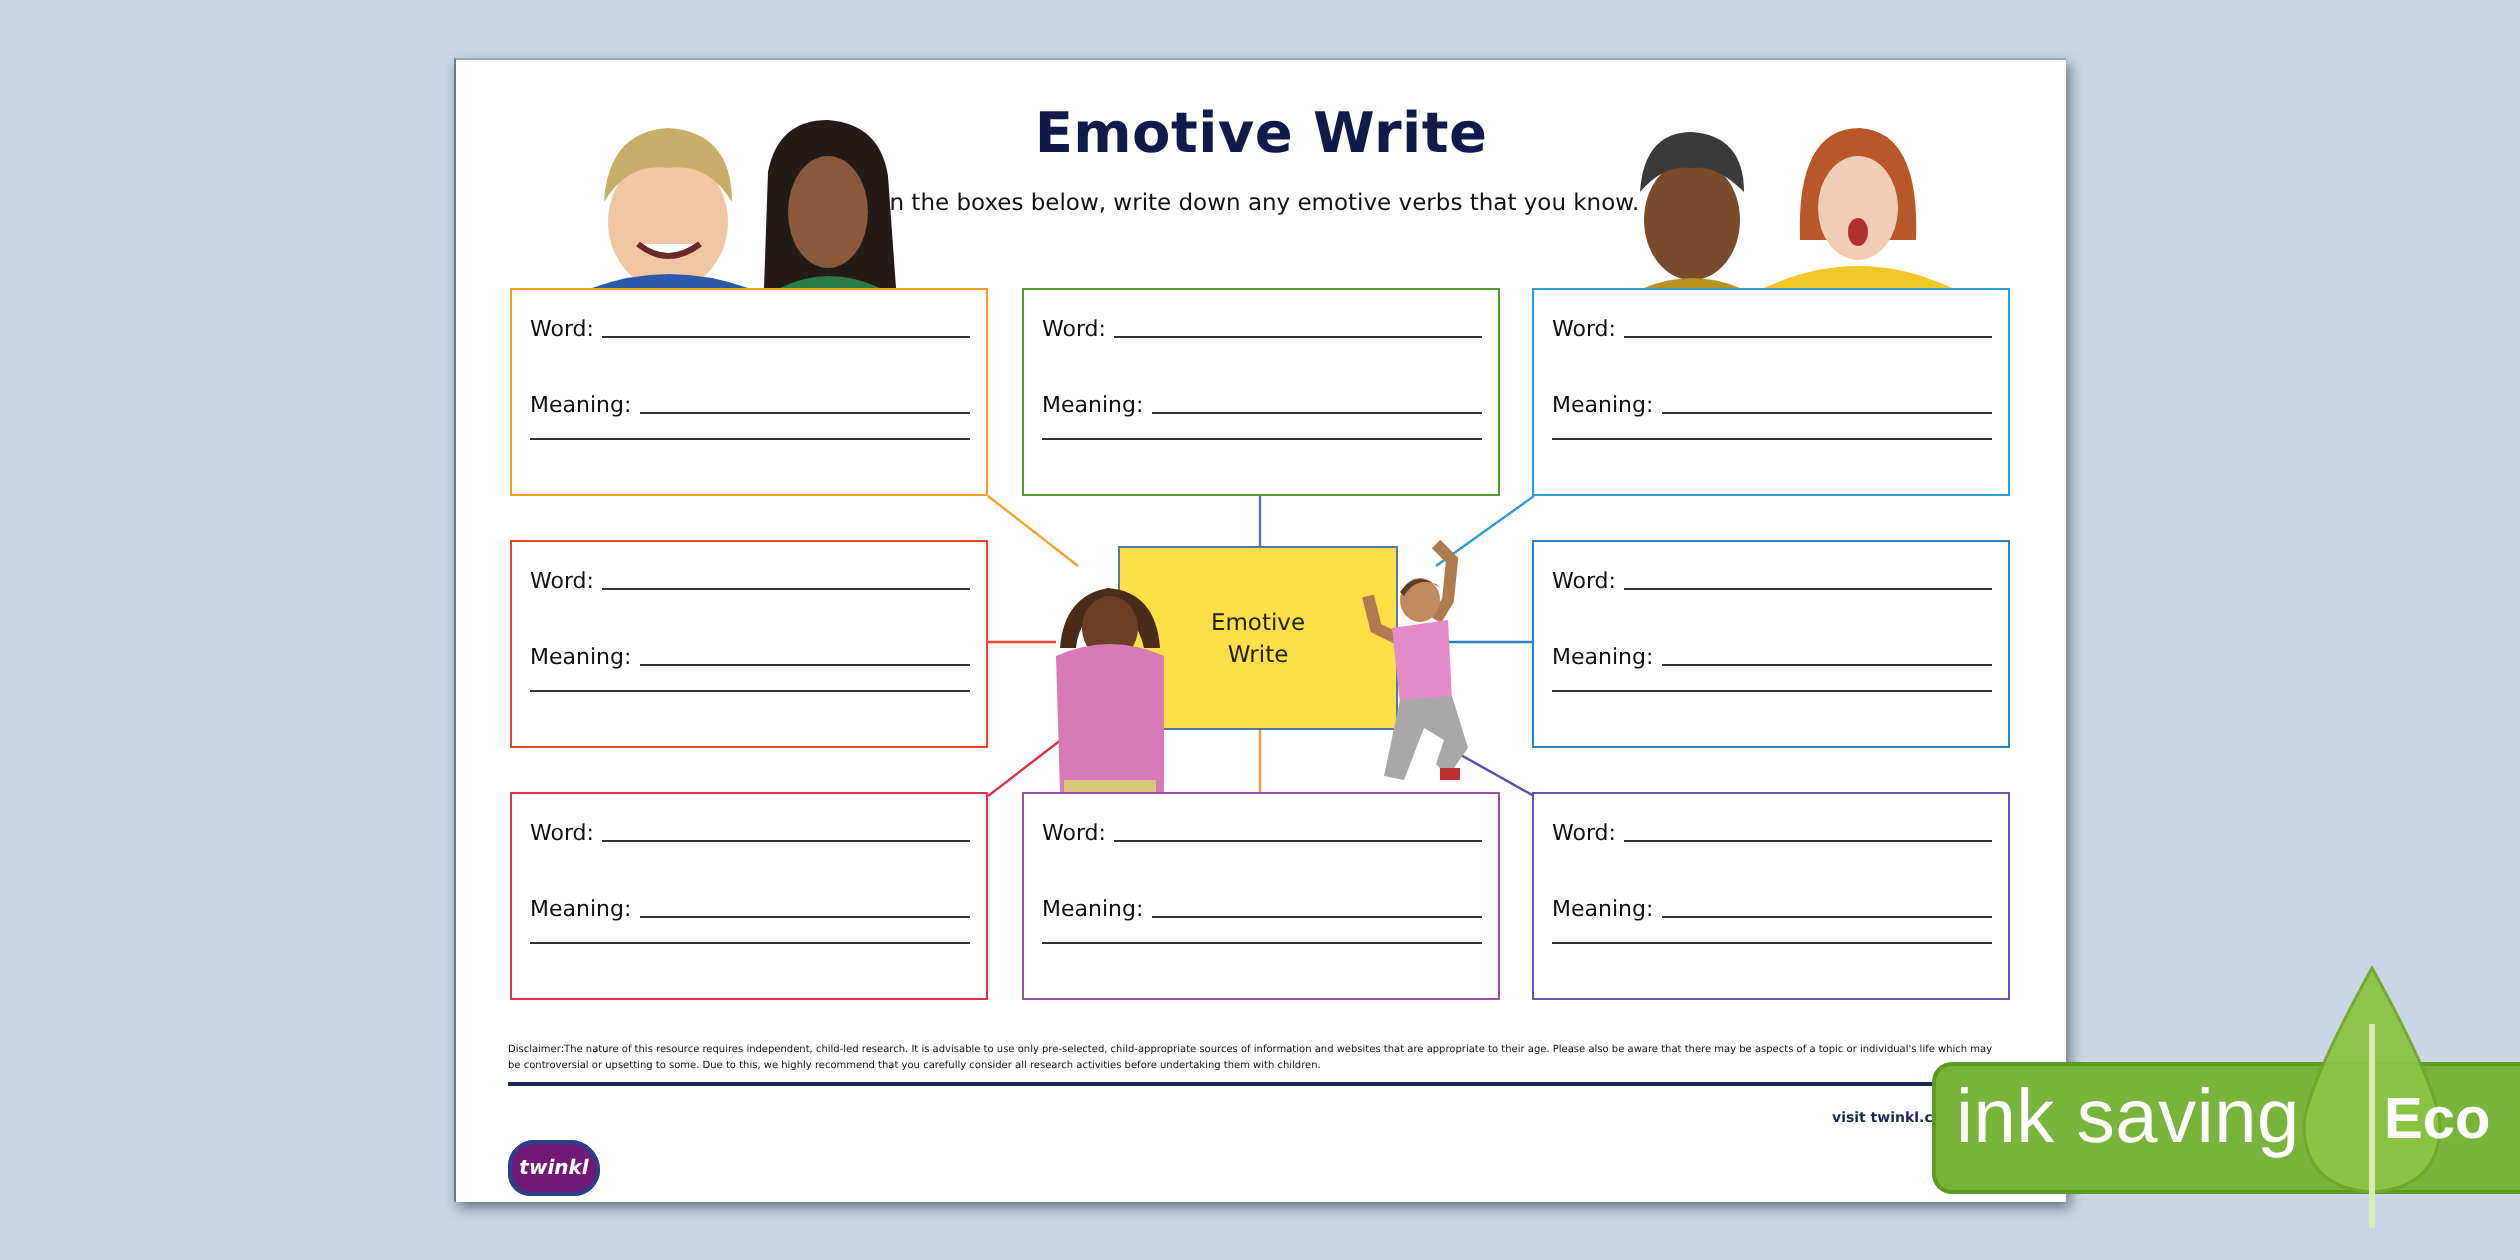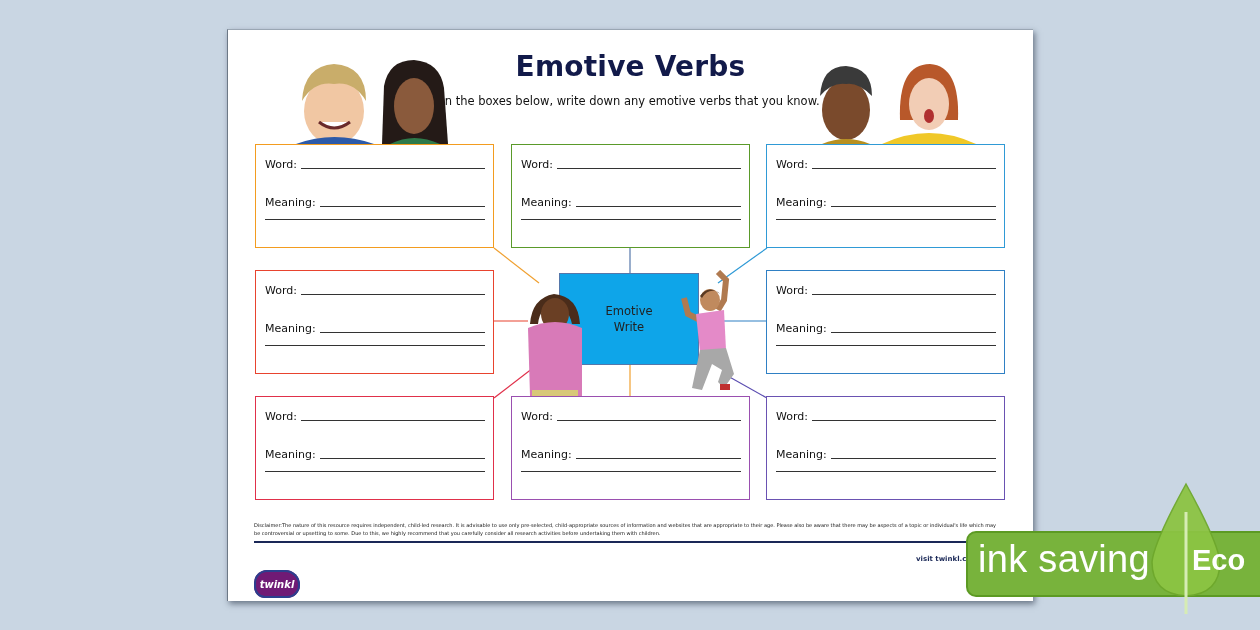--- a/index.html
+++ b/index.html
@@ -36,21 +36,21 @@
     background: #fff;
   }
   .row { position: absolute; left: 9px; right: 8px; height: 14px; display: flex; align-items: flex-end; }
   .row .lbl { font-size: 11px; color: #111; white-space: nowrap; margin-right: 4px; line-height: 12px; }
   .row .line { flex: 1; border-bottom: 1px solid #333; height: 1px; margin-bottom: 2px; }
   .row.r1 { top: 12px; }
   .row.r2 { top: 38px; margin-top: 12px; }
   .row.r3 { top: 63px; }
   .center-box {
     position: absolute; left: 331px; top: 243px; width: 140px; height: 92px;
-    border: 1.5px solid #5577aa; background: #0ea5e9;
+    border: 1.5px solid #5577aa; background: #fde047;
     display: flex; align-items: center; justify-content: center; text-align: center;
     font-size: 11.5px; line-height: 16px; color: #222;
   }
   svg.connectors { position: absolute; left: 0; top: 0; width: 806px; height: 572px; }
   .figure { position: absolute; }
   .disclaimer {
     position: absolute; left: 26px; top: 491px; width: 760px;
     font-size: 5px; line-height: 8px; color: #111;
   }
   .footer-rule { position: absolute; left: 26px; top: 511px; width: 754px; height: 2px; background: #1a2857; }
@@ -86,21 +86,21 @@
     <line x1="266" y1="218" x2="311" y2="253" stroke="#f0a030" stroke-width="1.2"></line>
     <line x1="402" y1="218" x2="402" y2="243" stroke="#5577aa" stroke-width="1.2"></line>
     <line x1="539" y1="218" x2="490" y2="253" stroke="#2f9ad6" stroke-width="1.2"></line>
     <line x1="266" y1="291" x2="300" y2="291" stroke="#e8432e" stroke-width="1.2"></line>
     <line x1="539" y1="291" x2="480" y2="291" stroke="#2f80c4" stroke-width="1.2"></line>
     <line x1="266" y1="368" x2="305" y2="338" stroke="#e0304a" stroke-width="1.2"></line>
     <line x1="402" y1="335" x2="402" y2="366" stroke="#f0a030" stroke-width="1.2"></line>
     <line x1="539" y1="368" x2="498" y2="345" stroke="#5a4cb0" stroke-width="1.2"></line>
   </svg>
 
-  <div class="title">Emotive Verbs</div>
+  <div class="title">Emotive Write</div>
   <div class="instructions">
     <div>In the boxes below, write down any emotive verbs that you know.</div>
   </div>
 
   <svg class="figure" style="left:66px;top:26px;width:160px;height:88px">
     <ellipse cx="40" cy="55" rx="30" ry="34" fill="#f1c7a3"></ellipse>
     <path d="M8 45 Q10 10 40 8 Q72 10 72 45 Q60 25 40 28 Q20 25 8 45Z" fill="#c9ad6a"></path>
     <path d="M25 66 Q40 78 56 66" stroke="#6a2a2a" stroke-width="3" fill="#fff"></path>
     <path d="M2 88 Q40 74 80 88Z" fill="#2d5aa8"></path>
     <path d="M88 88 L90 30 Q95 4 120 4 Q146 6 150 32 L154 88Z" fill="#241a17"></path>

